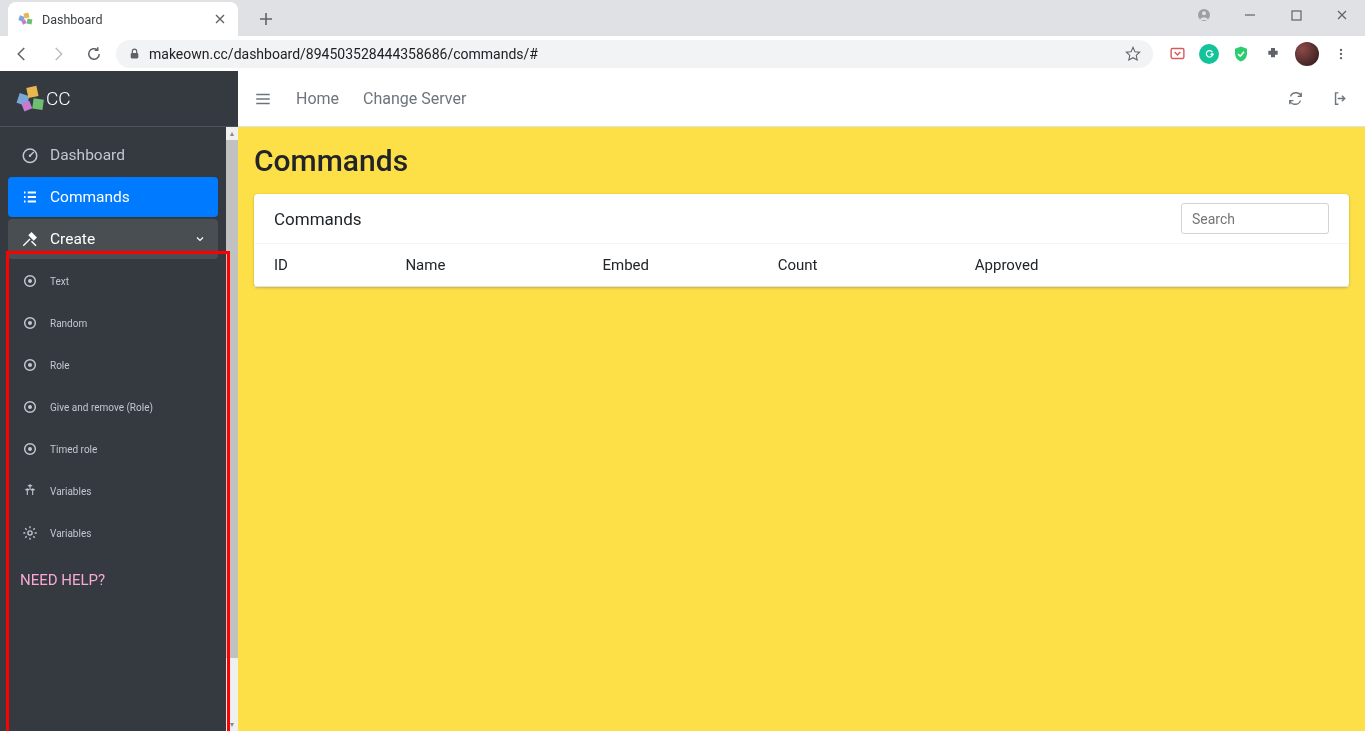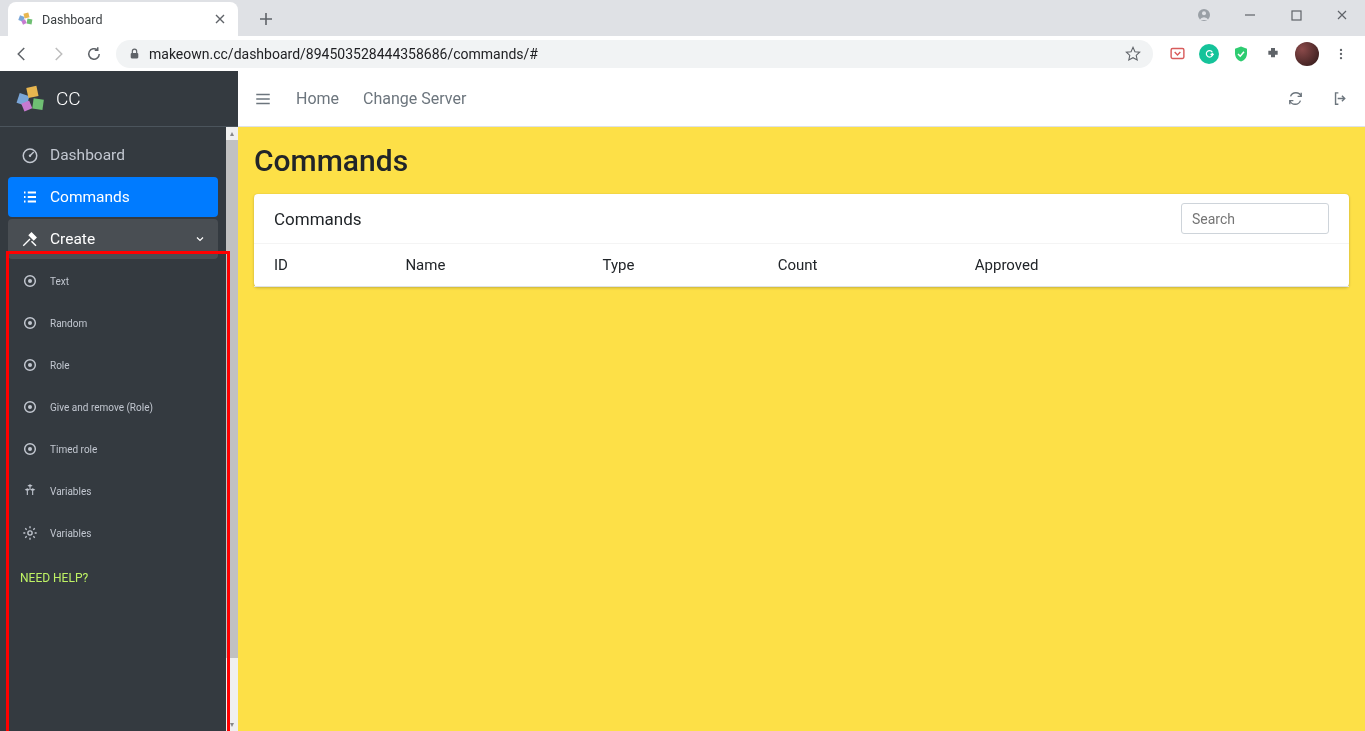--- a/index.html
+++ b/index.html
@@ -28,32 +28,32 @@
 .avatar { width: 24px; height: 24px; border-radius: 50%; background: radial-gradient(circle at 30% 30%, #8b4a4a, #2b1616); }
 
 
 .app { display: flex; height: 660px; position: relative; }
 .sidebar { width: 238px; background: #343a40; color: #c2c7d0; display: flex; flex-direction: column; position: relative; }
 .sidebar-scroll { position: absolute; right: 0; top: 56px; bottom: 0; width: 12px; background: #f0f0f0; display: flex; flex-direction: column; align-items: center; }
 .sidebar-scroll::before { content: "▴"; font-size: 8px; color: #888; padding: 2px 0; }
 .sidebar-scroll::after { content: "▾"; font-size: 8px; color: #888; padding: 2px 0; margin-top: auto; }
 .scroll-thumb { background: #c1c1c1; width: 12px; flex: 1; margin-bottom: 60px; }
 
-.brand { height: 56px; display: flex; align-items: center; padding: 0 16px; gap: 10px; border-bottom: 1px solid #4b545c; font-size: 19px; color: #fff; font-weight: 300; }
+.brand { height: 56px; display: flex; align-items: center; padding: 0 16px; border-bottom: 1px solid #4b545c; font-size: 19px; color: #fff; font-weight: 300; }
 .brand-logo { width: 30px; height: 30px; }
 
 .sidebar-list { padding: 8px 8px 0 8px; width: 226px; }
 .nav-item { height: 40px; display: flex; align-items: center; padding: 0 12px; gap: 10px; border-radius: 4px; font-size: 15.5px; color: #c2c7d0; cursor: pointer; margin-bottom: 2px; }
 .nav-item.active { background: #007bff; color: #fff; }
 .nav-item.open-header { background: #494e53; color: #fff; }
 .nav-item .nav-icon { width: 20px; display: flex; align-items: center; justify-content: center; }
 .nav-item .chev { margin-left: auto; }
 .nav-sub { padding-left: 0; }
 .nav-sub .nav-item { font-size: 10px; height: 40px; }
-.nav-section-title { padding: 16px 12px 8px 12px; font-size: 12px; color: #bef264; }
+.nav-section-title { padding: 16px 12px 8px 12px; font-size: 15px; color: #f9a8d4; }
 
 .highlight-box { position: absolute; left: 6px; top: 180px; width: 224px; height: 486px; border: 3px solid #ff0000; pointer-events: none; z-index: 10; }
 
 .main { flex: 1; background: #fde047; display: flex; flex-direction: column; }
 .topbar { height: 56px; background: #fff; border-bottom: 1px solid #dee2e6; display: flex; align-items: center; padding: 0 16px; gap: 24px; }
 .topbar .bars { color: #6c757d; cursor: pointer; }
 .topbar a { color: #6c757d; font-size: 16px; text-decoration: none; }
 .topbar .right { margin-left: auto; display: flex; gap: 28px; color: #6c757d; }
 
 .content { padding: 16px 16px; }
@@ -347,21 +347,21 @@
           <div class="card-search">
             <input type="text" placeholder="Search" style="">
           </div>
         </div>
         <div class="card-body">
           <table class="tbl">
             <thead>
               <tr>
                 <th style="width:12%">ID</th>
                 <th style="width:18%">Name</th>
-                <th style="width:16%">Type</th>
+                <th style="width:16%">Embed</th>
                 <th style="width:18%">Count</th>
                 <th>Approved</th>
               </tr>
             </thead>
           </table>
         </div>
       </div>
     </div>
   </main>
 </div>

